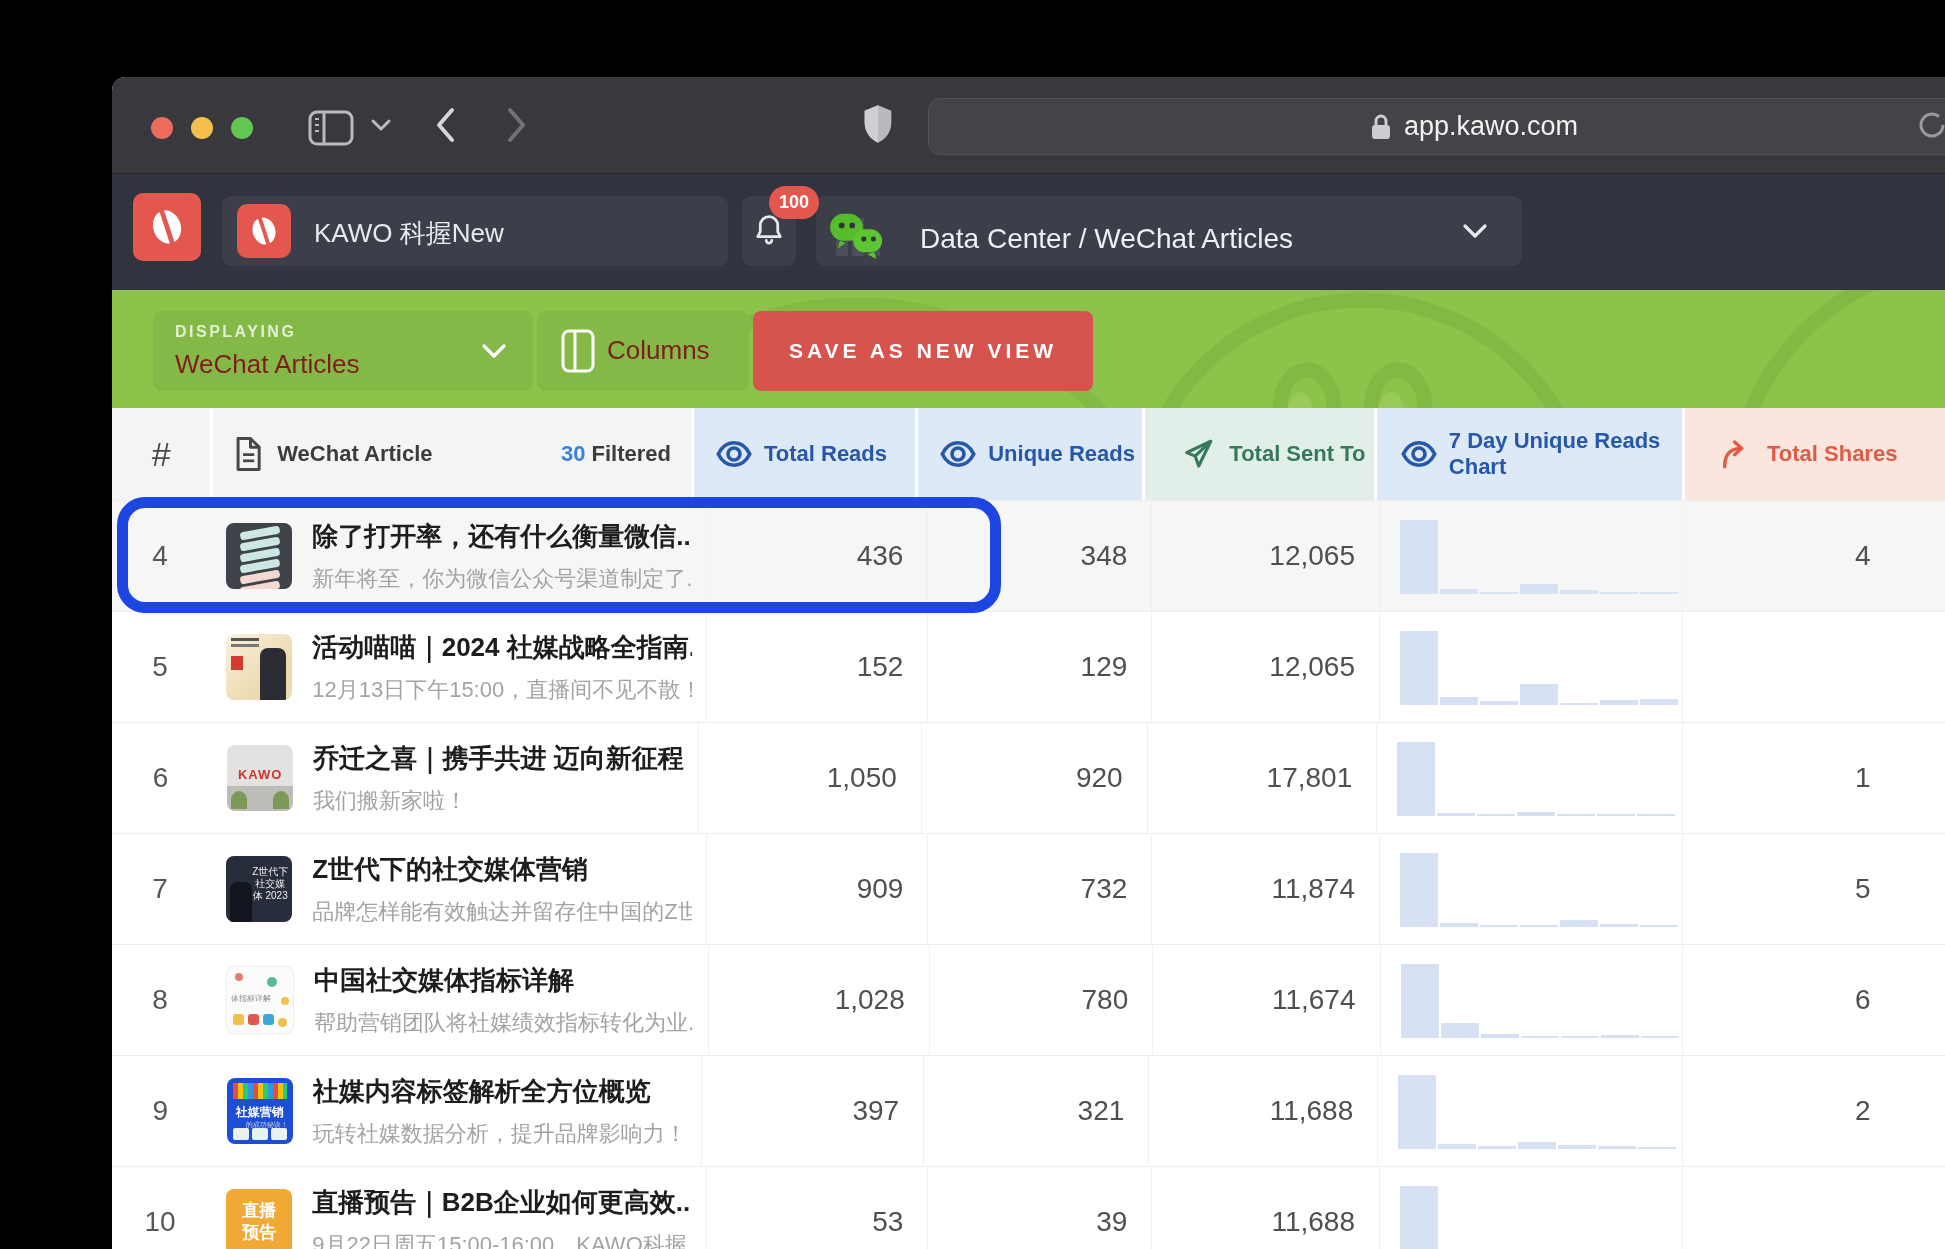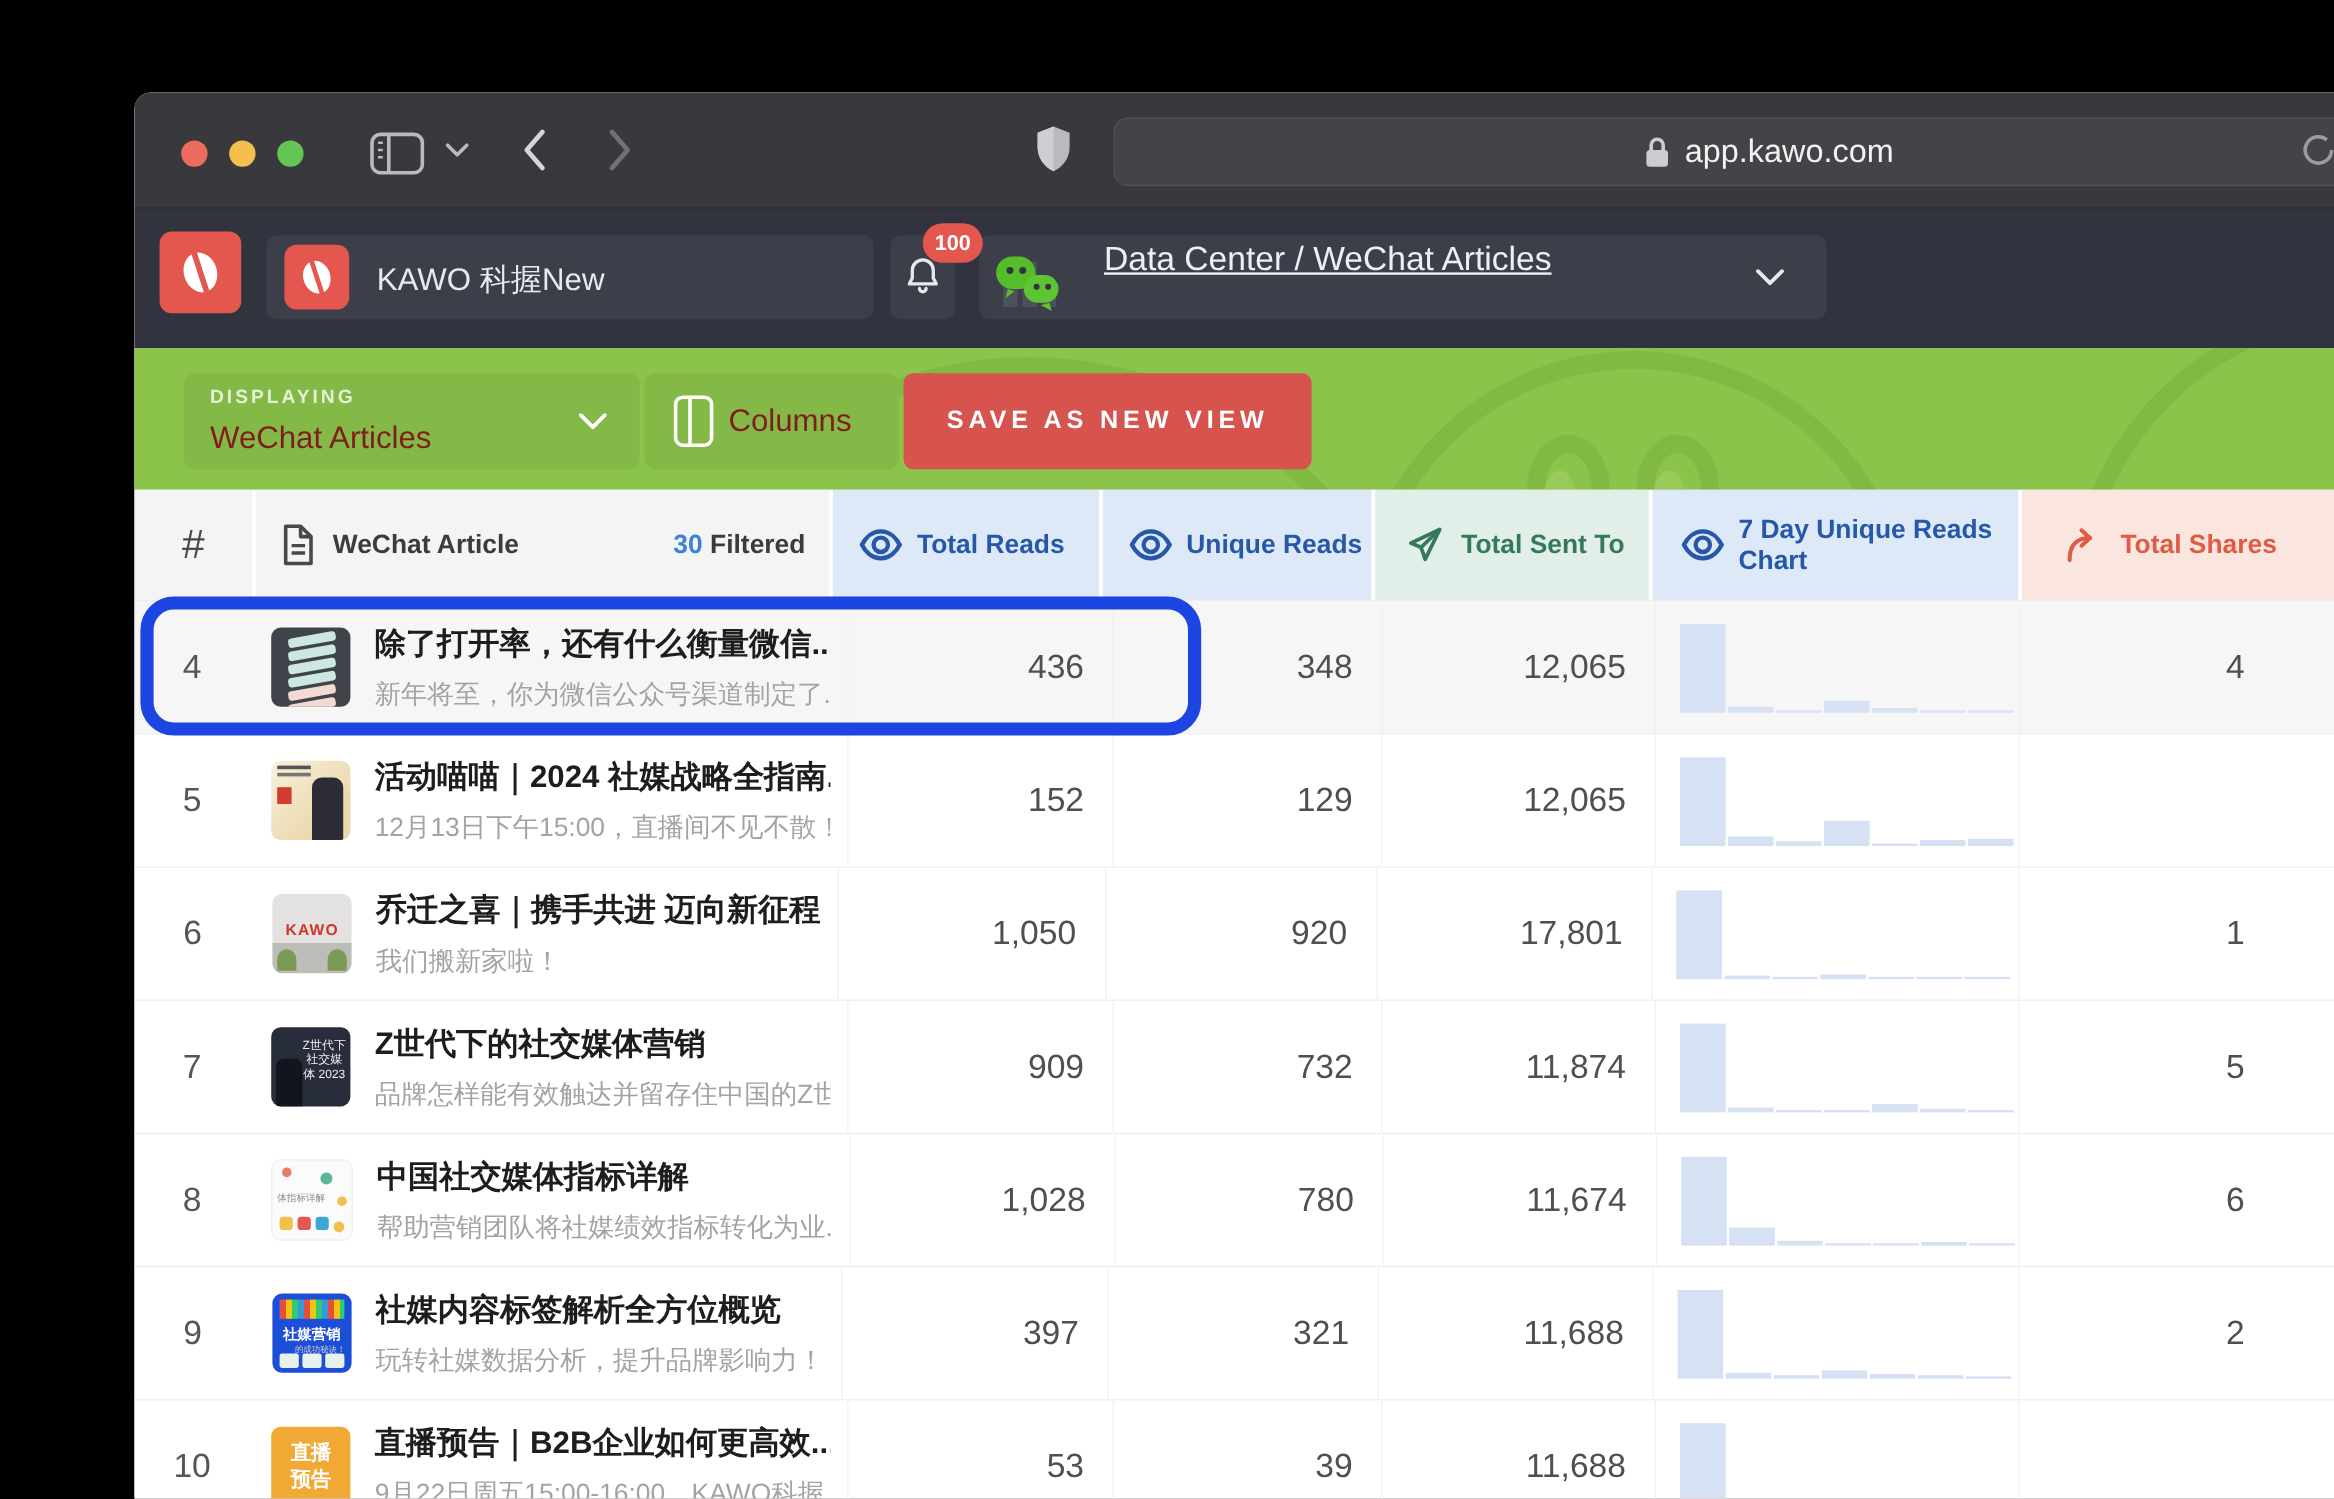--- a/index.html
+++ b/index.html
@@ -37,21 +37,21 @@
   .thead{display:flex;height:92px;}
   .th{display:flex;align-items:center;box-sizing:border-box;border-left:3px solid #fff;}
   .th:first-child{border-left:none;}
   .th-gray{background:#f4f4f5;color:#3c3c3e;}
   .th-blue{background:#dde9f7;color:#2757a9;}
   .th-green{background:#e2efe8;color:#35795d;}
   .th-pink{background:#fbe6df;color:#df5b45;}
   .th-label{font-size:22px;font-weight:bold;}
   .w-num{width:103px;justify-content:center;}
   .w-art{width:502px;padding:0 20px;}
-  .w-reads{width:235px;} .w-uni{width:238px;} .w-sent{width:242px;} .w-chart{width:323px;}
+  .w-reads{width:235px;} .w-uni{width:238px;} .w-sent{width:242px;padding-left:12px;} .w-chart{width:323px;}
   .w-shares{flex:1 0 300px;}
   .hash{font-size:34px;color:#48484a;font-weight:400;}
   .row{display:flex;height:110px;border-top:1px solid #ededed;background:#fff;}
   .row.hl{background:#f6f6f6;}
   .cell{box-sizing:border-box;}
   .cell.num{width:103px;display:flex;align-items:center;justify-content:center;font-size:28px;color:#565656;}
   .cell.art{width:502px;display:flex;align-items:center;padding:0 14px 0 18px;}
   .cell.val{display:flex;align-items:center;justify-content:flex-end;font-size:28px;color:#4f4f4f;
             padding-right:24px;border-left:1px solid #f1f1f1;}
   .v1{width:235px;} .v2{width:238px;} .v3{width:242px;}
@@ -182,21 +182,21 @@
         <svg style="position:absolute;left:12px;top:14px;" width="62" height="52" viewBox="0 0 32 27">
           <rect x="1" y="2" width="17" height="14" rx="7" fill="#55bd2a"></rect>
           <circle cx="7" cy="8" r="1.5" fill="#31343e"></circle>
             <circle cx="12.5" cy="8" r="1.5" fill="#31343e"></circle>
           <path d="M6 16 l-1 4 4 -3 z" fill="#55bd2a"></path>
           <rect x="13" y="10" width="15" height="12" rx="6" fill="#5ec532"></rect>
           <circle cx="18.5" cy="15" r="1.3" fill="#31343e"></circle>
             <circle cx="23.5" cy="15" r="1.3" fill="#31343e"></circle>
           <path d="M24 22 l1 3.5 -4.5 -2.5 z" fill="#5ec532"></path>
         </svg>
-        <span class="nav-text" style="position:absolute;left:104px;top:4px;text-decoration:underline;">Data Center / WeChat Articles</span>
+        <span class="nav-text" style="position:absolute;left:104px;top:27px;">Data Center / WeChat Articles</span>
         <svg style="position:absolute;right:34px;top:27px;" width="26" height="16" viewBox="0 0 26 16">
             <polyline points="3,3 13,13 23,3" fill="none" stroke="#e8e8ec" stroke-width="3.2" stroke-linecap="round" stroke-linejoin="round"></polyline>
           </svg>
       </div>
     </div>
 
     <div class="green-bar">
       <svg class="decor" width="1300" height="118" viewBox="0 0 1300 118">
         <g stroke="#7cb23e" stroke-width="15" fill="none" opacity="0.6">
           <circle cx="175" cy="345" r="330"></circle>

